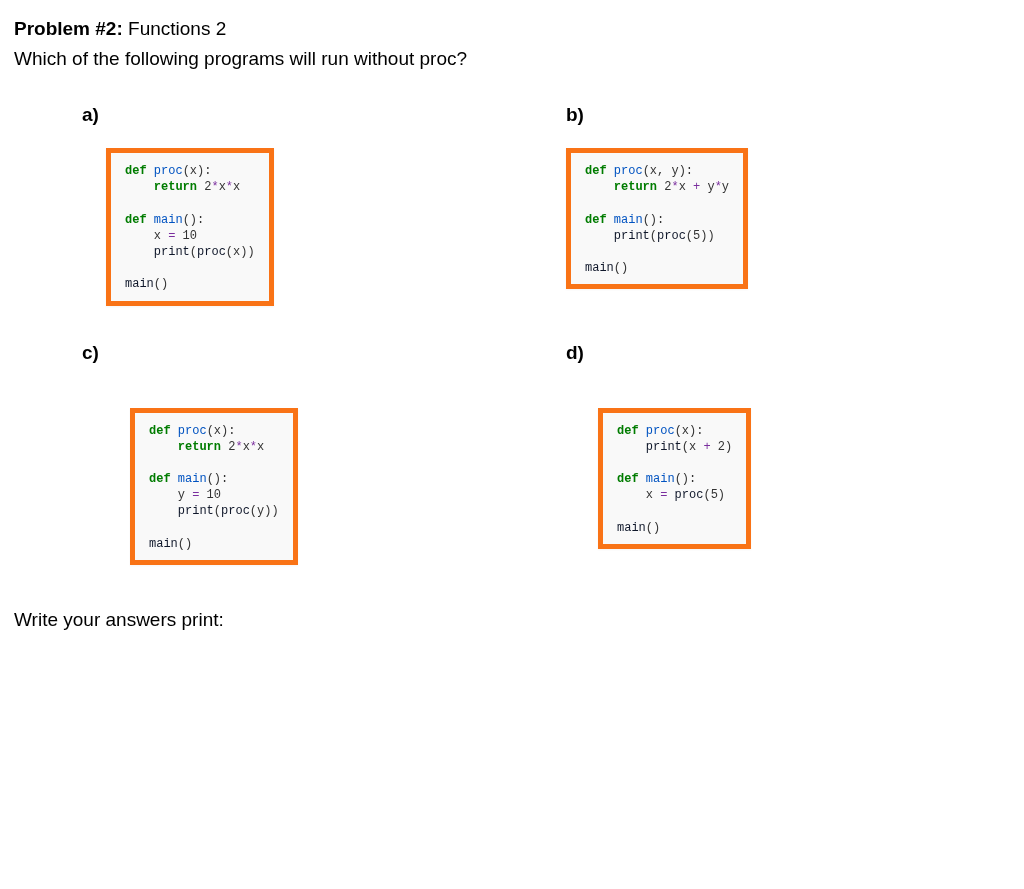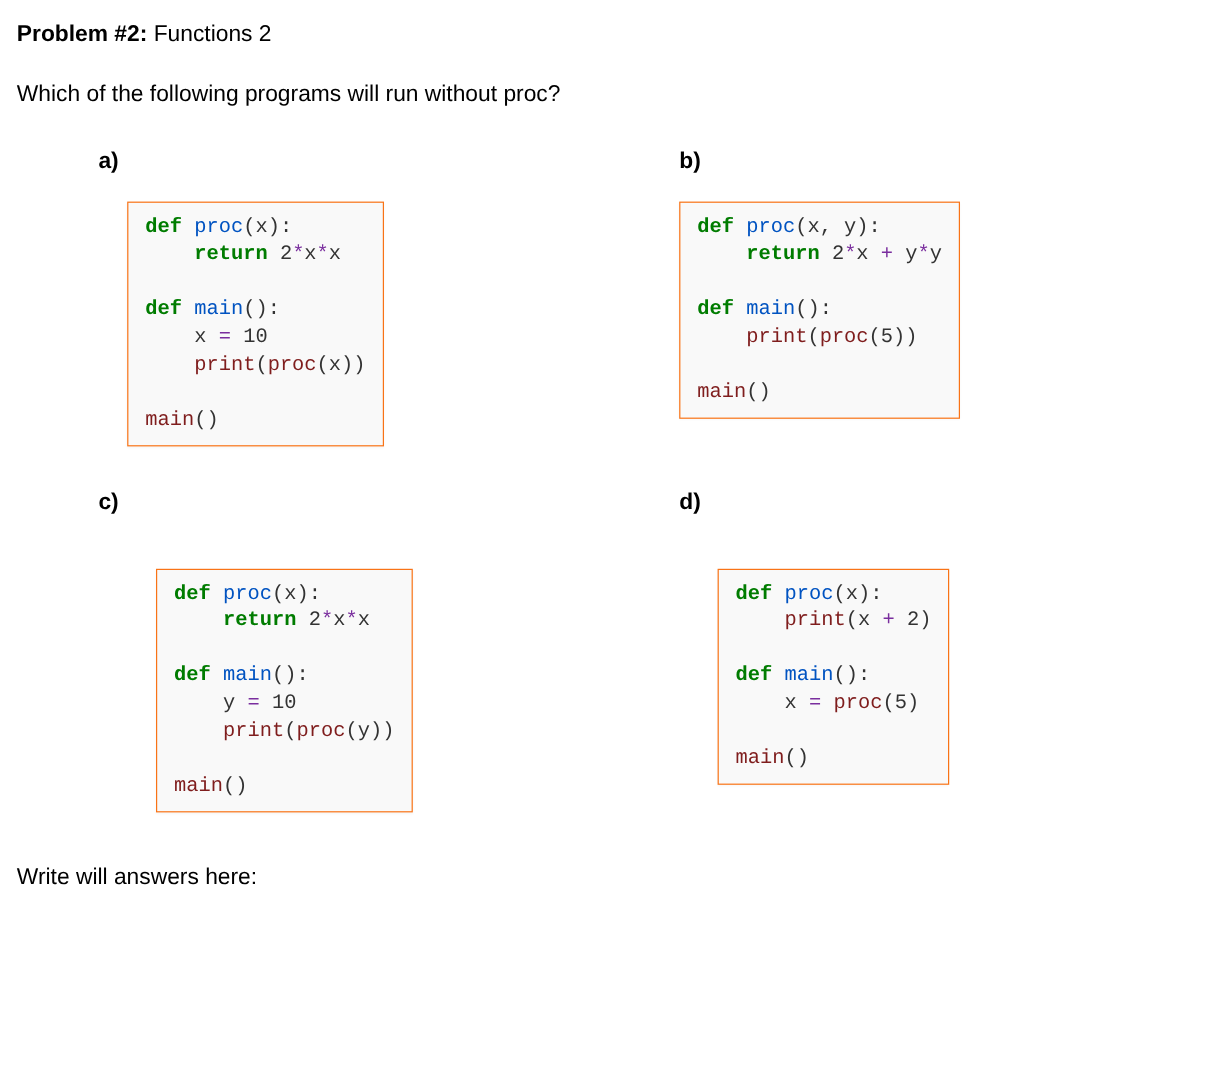--- a/index.html
+++ b/index.html
@@ -9,21 +9,21 @@
     }
     body {
       font-family: Arial, Helvetica, sans-serif;
       font-size: 19px;
       color: #000;
       background: #fff;
       padding: 18px 14px;
       width: 1024px;
     }
     .heading-line {
-      margin-bottom: 28px;
+      margin-bottom: 8px;
     }
     .heading-bold {
       font-weight: bold;
     }
     .question {
       margin-bottom: 34px;
     }
     .options-grid {
       margin-left: 68px;
       margin-right: 40px;
@@ -39,36 +39,36 @@
     .cell + .cell {
       margin-left: 80px;
     }
     .option-label {
       font-weight: bold;
       margin-bottom: 22px;
       font-size: 19px;
     }
     .code-block {
       background: #f9f9f9;
-      border: 1px solid #f97316;
+      border: 5px solid #f97316;
       padding: 10px 14px 8px 14px;
       font-family: Consolas, "Courier New", monospace;
-      font-size: 17px;
+      font-size: 12px;
       line-height: 1.35;
       white-space: pre;
       color: #333;
       display: inline-block;
       box-shadow: 0 1px 2px rgba(0,0,0,0.04);
     }
     .code-indent {
       margin-left: 24px;
     }
     .kw { color: #007c00; font-weight: bold; }
     .fn-def { color: #0053c1; }
-    .fn-call { color: #7f1d1d; }
+    .fn-call { color: #0f172a; }
     .op { color: #7a2e9e; }
     .pl { color: #333; }
     .answers-prompt {
       margin-top: 44px;
     }
     .code-line {
       display: block;
     }
   </style>
 </head>
@@ -105,13 +105,13 @@
 
     <div class="cell">
       <div class="option-label">d)</div>
       <br>
       <div class="code-block code-indent" style="margin-left:32px;"><span class="code-line"><span class="kw">def </span><span class="fn-def">proc</span><span class="pl">(x):</span></span><span class="code-line">    <span class="fn-call">print</span><span class="pl">(x</span><span class="op"> + </span><span class="pl">2</span><span class="pl">)</span></span><span class="code-line"> </span><span class="code-line"><span class="kw">def </span><span class="fn-def">main</span><span class="pl">():</span></span><span class="code-line">    <span class="pl">x </span><span class="op">=</span><span class="fn-call"> proc</span><span class="pl">(5)</span></span><span class="code-line"> </span><span class="code-line"><span class="fn-call">main</span><span class="pl">()</span></span></div>
     </div>
   </div>
 
 </div>
 
-<div class="answers-prompt">Write will answers here:</div>
+<div class="answers-prompt">Write your answers print:</div>
 
 </body></html>

